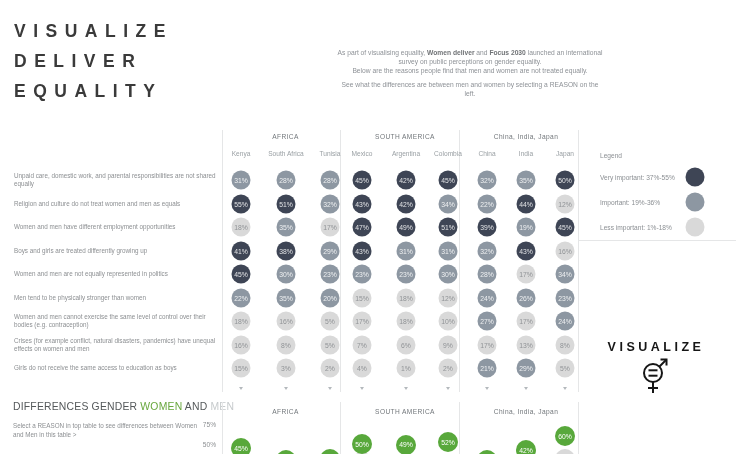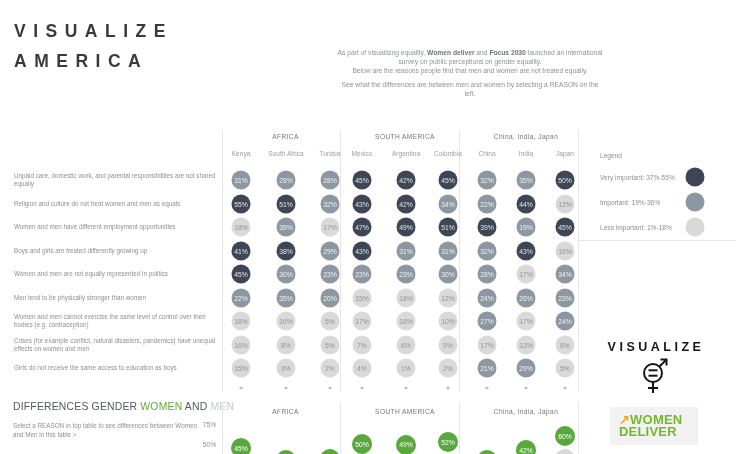--- a/index.html
+++ b/index.html
@@ -51,21 +51,22 @@
           display:flex;flex-direction:column;justify-content:center;padding-left:9px;box-sizing:border-box;}
   #wdlogo .l{font-size:13px;font-weight:800;line-height:12px;letter-spacing:.2px;}
 </style>
 </head>
 <body>
 
 <div id="app">
 
   <div id="title">
     <div>VISUALIZE</div>
-    <div>AMERICA</div>
+    <div>DELIVER</div>
+    <div>EQUALITY</div>
   </div>
 
   <div id="intro">
     <div><span>As part of visualising equality, </span><span class="b">Women deliver</span><span> and </span><span class="b">Focus 2030</span><span> launched an international survey on public perceptions on gender equality.</span></div>
     <div>Below are the reasons people find that men and women are not treated equally.</div>
     <div class="gap"></div>
     <div>See what the differences are between men and women by selecting a REASON on the left.</div>
   </div>
 
 
@@ -234,18 +235,14 @@
       <circle cx="19" cy="21" r="9"></circle>
       <line x1="14.5" y1="18.3" x2="23.5" y2="18.3"></line>
       <line x1="14.5" y1="23.7" x2="23.5" y2="23.7"></line>
       <line x1="25.5" y1="14.5" x2="32.5" y2="7.5"></line>
       <polyline points="26.5,7.5 32.5,7.5 32.5,13.5"></polyline>
       <line x1="19" y1="30" x2="19" y2="41"></line>
       <line x1="14" y1="36" x2="24" y2="36"></line>
     </g>
   </svg>
 
-  <div id="wdlogo">
-    <div class="l"><span id="wd-arrow" style="color: rgb(242, 167, 27);">↗</span><span id="wd-w" style="color: rgb(118, 184, 42);">WOMEN</span></div>
-    <div class="l" id="wd-d" style="color: rgb(118, 184, 42);">DELIVER</div>
-  </div>
 
 </div>
 
 </body></html>

